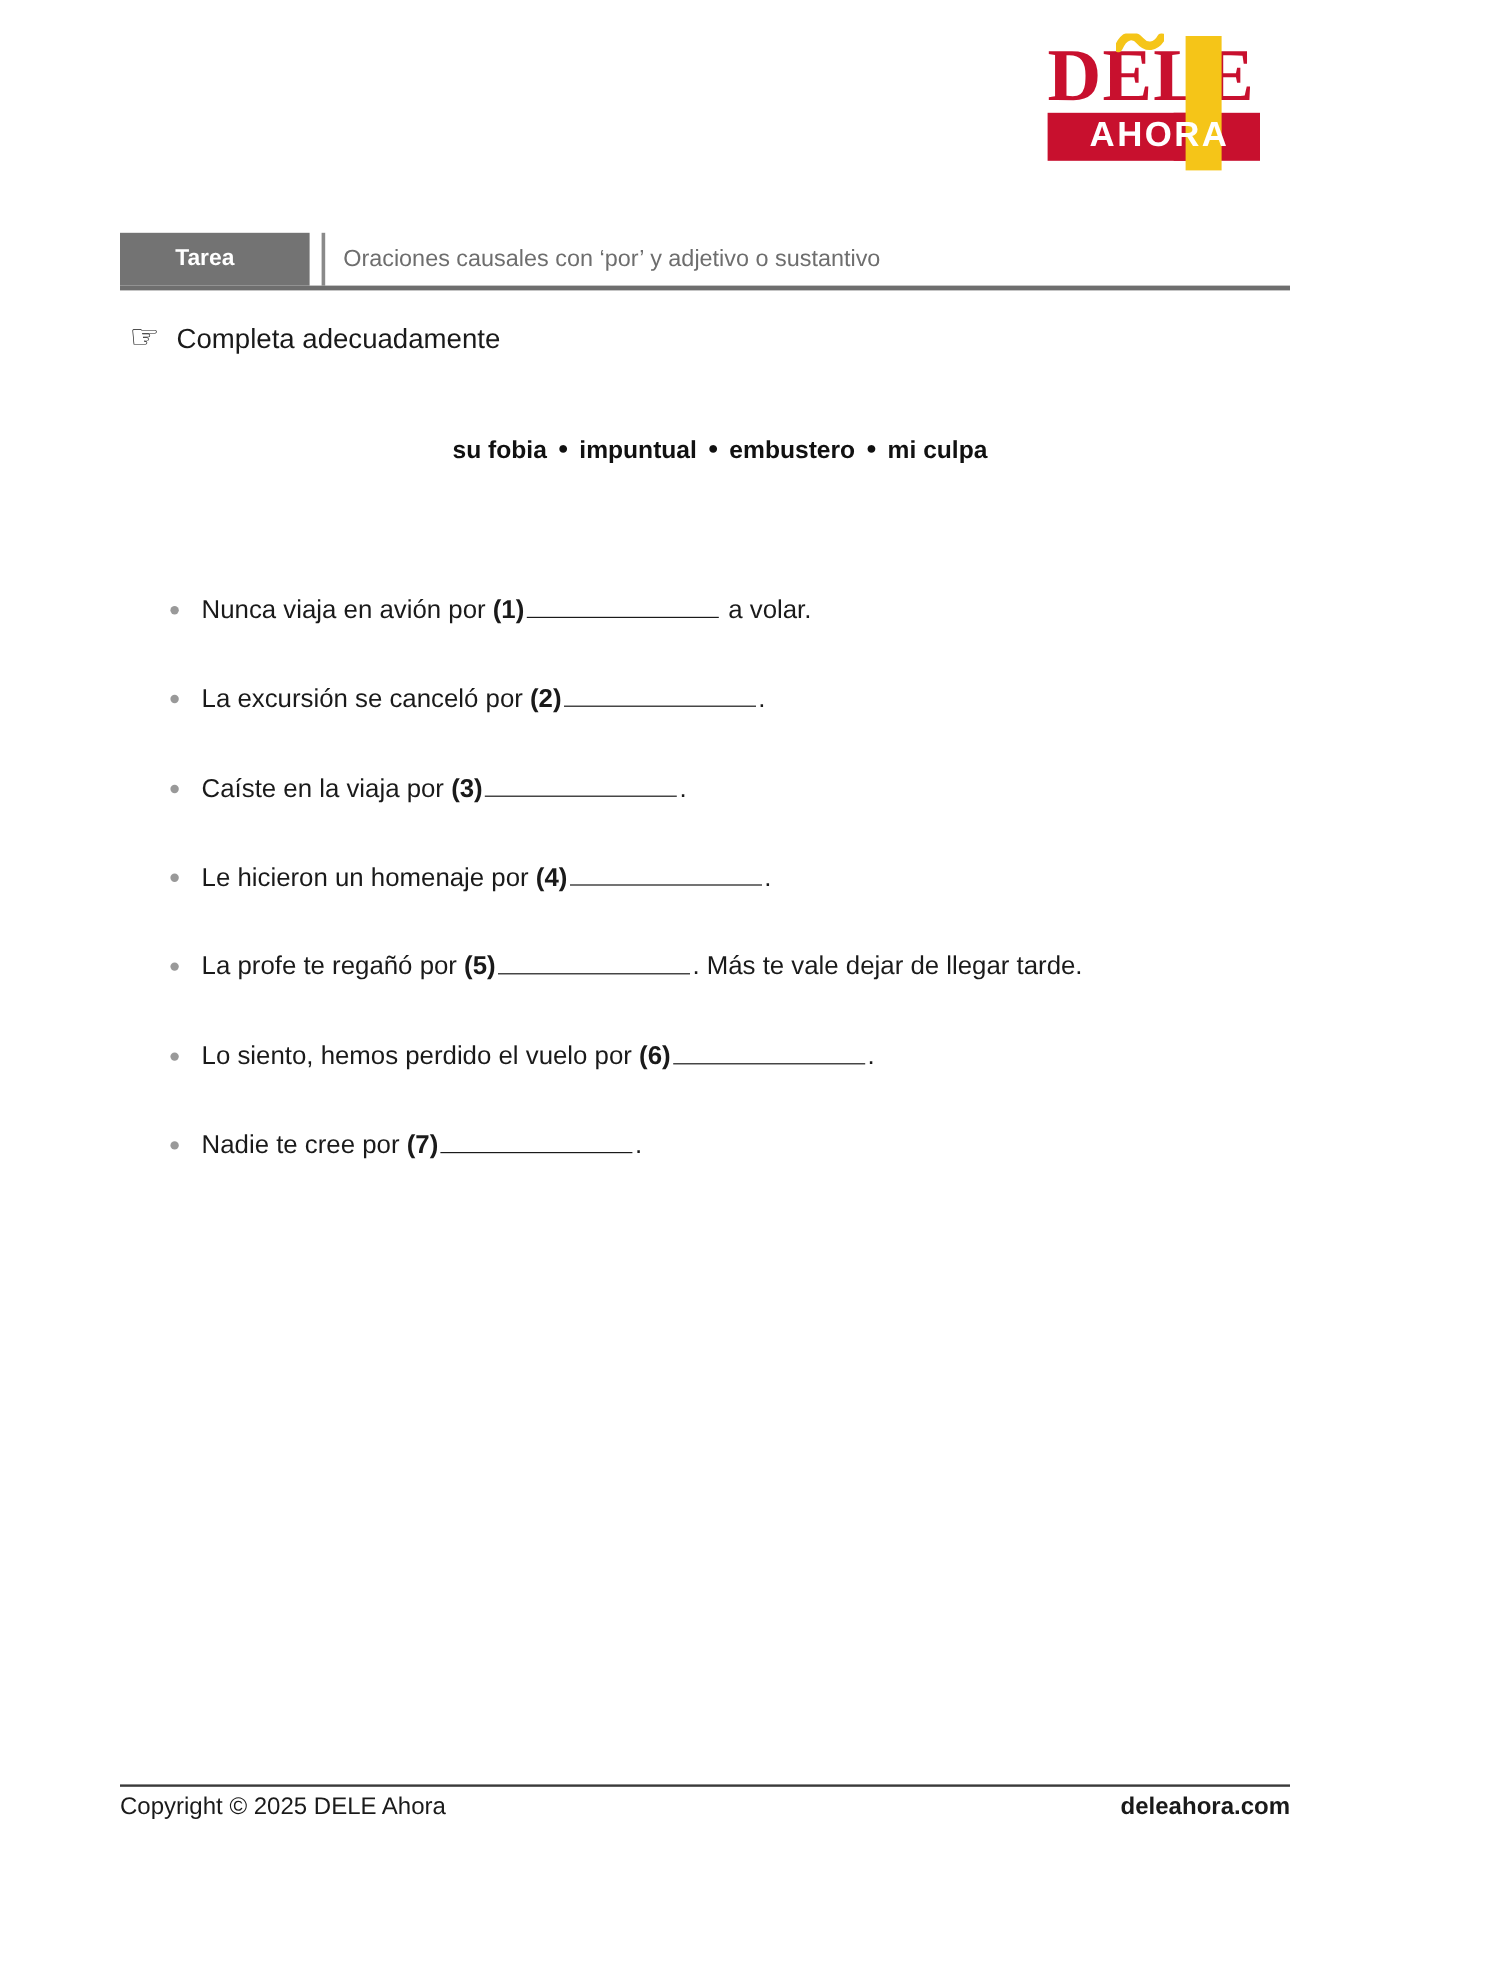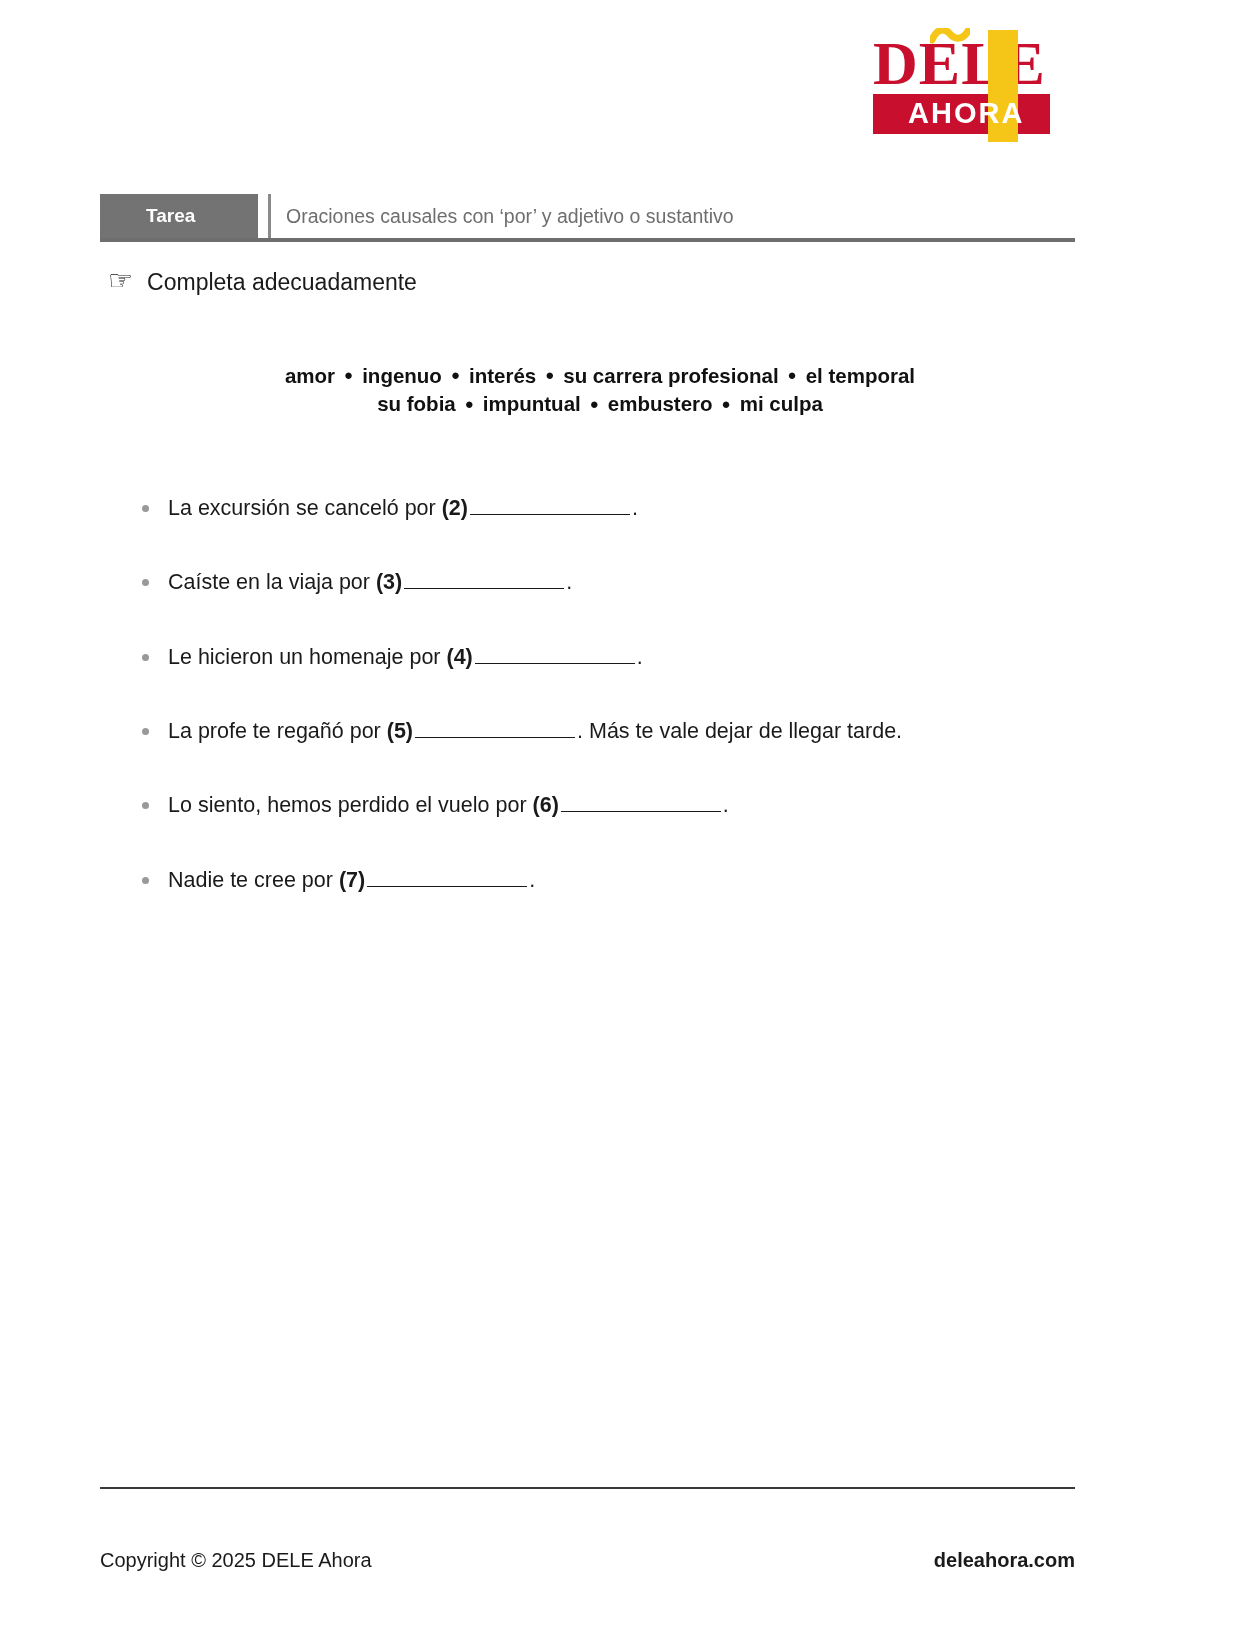--- a/index.html
+++ b/index.html
@@ -219,21 +219,21 @@
     position: absolute;
     left: 100px;
     top: 1487px;
     width: 975px;
     height: 1.5px;
     background: #3a3a3a;
   }
   .footer {
     position: absolute;
     left: 100px;
-    top: 1549px;
+    top: 1495px;
     width: 975px;
     display: flex;
     justify-content: space-between;
     align-items: center;
     font-size: 20px;
   }
   .footer-left { color: #1a1a1a; }
   .footer-right { color: #1a1a1a; font-weight: 700; }
 </style>
 </head>
@@ -258,25 +258,25 @@
   <div class="task-title">Oraciones causales con ‘por’ y adjetivo o sustantivo</div>
 </div>
 <div class="task-rule"></div>
 
 <div class="instruction">
   <span class="hand-icon">☞</span>
   <span class="instruction-text">Completa adecuadamente</span>
 </div>
 
 <div class="wordbank" id="word-bank">
-    <div><span class="wb-word">amor</span><span class="wb-sep">●</span><span class="wb-word">ingenuo</span><span class="wb-sep">●</span><span class="wb-word">interés</span><span class="wb-sep">●</span><span class="wb-word">su carrera profesional</span><span class="wb-sep">●</span><span class="wb-word">el temporal</span></div>
     <div><span class="wb-word">su fobia</span><span class="wb-sep">●</span><span class="wb-word">impuntual</span><span class="wb-sep">●</span><span class="wb-word">embustero</span><span class="wb-sep">●</span><span class="wb-word">mi culpa</span></div>
   </div>
 
 <div class="exercises" id="exercise-list">
+    <div class="ex-item"><span>Nunca viaja en avión por </span><span class="ex-num">(1)</span><span class="blank"></span><span> a volar.</span></div>
     <div class="ex-item"><span>La excursión se canceló por </span><span class="ex-num">(2)</span><span class="blank"></span><span>.</span></div>
     <div class="ex-item"><span>Caíste en la viaja por </span><span class="ex-num">(3)</span><span class="blank"></span><span>.</span></div>
     <div class="ex-item"><span>Le hicieron un homenaje por </span><span class="ex-num">(4)</span><span class="blank"></span><span>.</span></div>
     <div class="ex-item"><span>La profe te regañó por </span><span class="ex-num">(5)</span><span class="blank"></span><span>. Más te vale dejar de llegar tarde.</span></div>
     <div class="ex-item"><span>Lo siento, hemos perdido el vuelo por </span><span class="ex-num">(6)</span><span class="blank"></span><span>.</span></div>
     <div class="ex-item"><span>Nadie te cree por </span><span class="ex-num">(7)</span><span class="blank"></span><span>.</span></div>
   </div>
 
 <div class="footer-rule"></div>
 <div class="footer">

